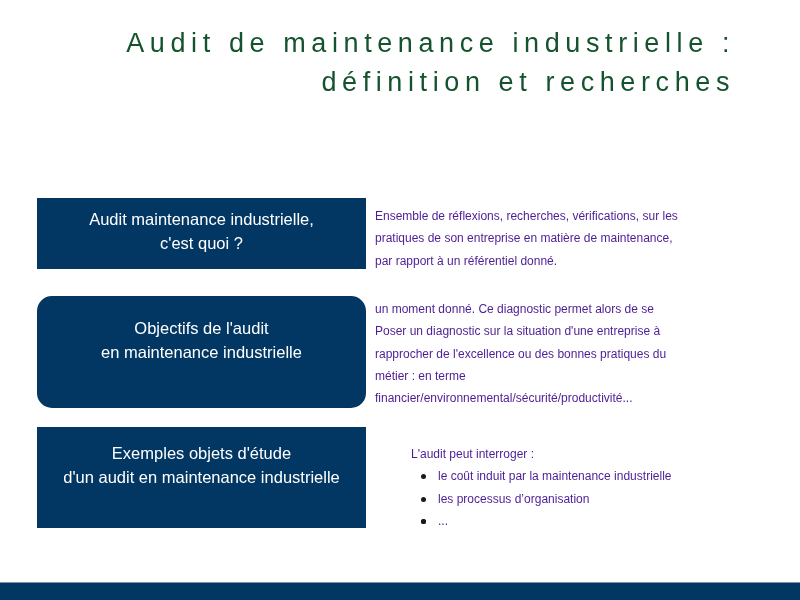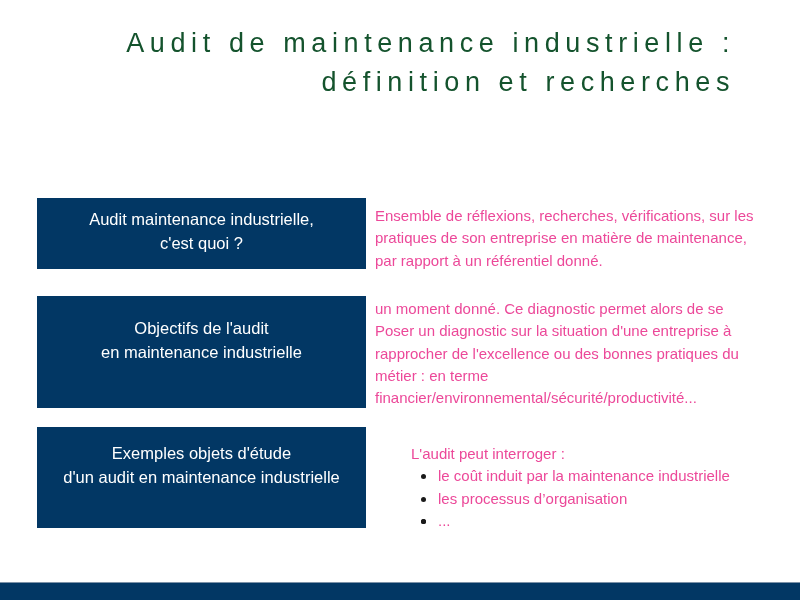--- a/index.html
+++ b/index.html
@@ -16,25 +16,25 @@
     }
     .title span { display: block; }
     .box {
       position: absolute; left: 37px; width: 329px;
       background: #023764; color: #ffffff;
       font-size: 16.5px; line-height: 24px; text-align: center;
       box-sizing: border-box;
     }
     .box span { display: block; }
     #box1 { top: 198px; height: 71px; padding-top: 9px; }
-    #box2 { top: 296px; height: 112px; padding-top: 20px; }
+    #box2 { top: 296px; height: 112px; padding-top: 20px; border-radius: 15px; }
     #box3 { top: 427px; height: 101px; padding-top: 14px; }
     .desc {
       position: absolute; left: 375px; width: 420px;
-      color: #ec4899; font-size: 15px; line-height: 22.3px;
+      color: #4c1d95; font-size: 12px; line-height: 22.3px;
     }
     .desc span.line { display: block; white-space: nowrap; }
     #desc1 { top: 205px; }
     #desc2 { top: 298px; }
     #desc3 { top: 443px; margin-left: 36px; }
     .desc ul { margin: 0; padding: 0; list-style: none; }
     .desc li { position: relative; padding-left: 27px; white-space: nowrap; }
     .desc li .bullet {
       position: absolute; left: 10px; top: 9px; width: 5px; height: 5px;
       border-radius: 50%; background: #1a1a1a;

